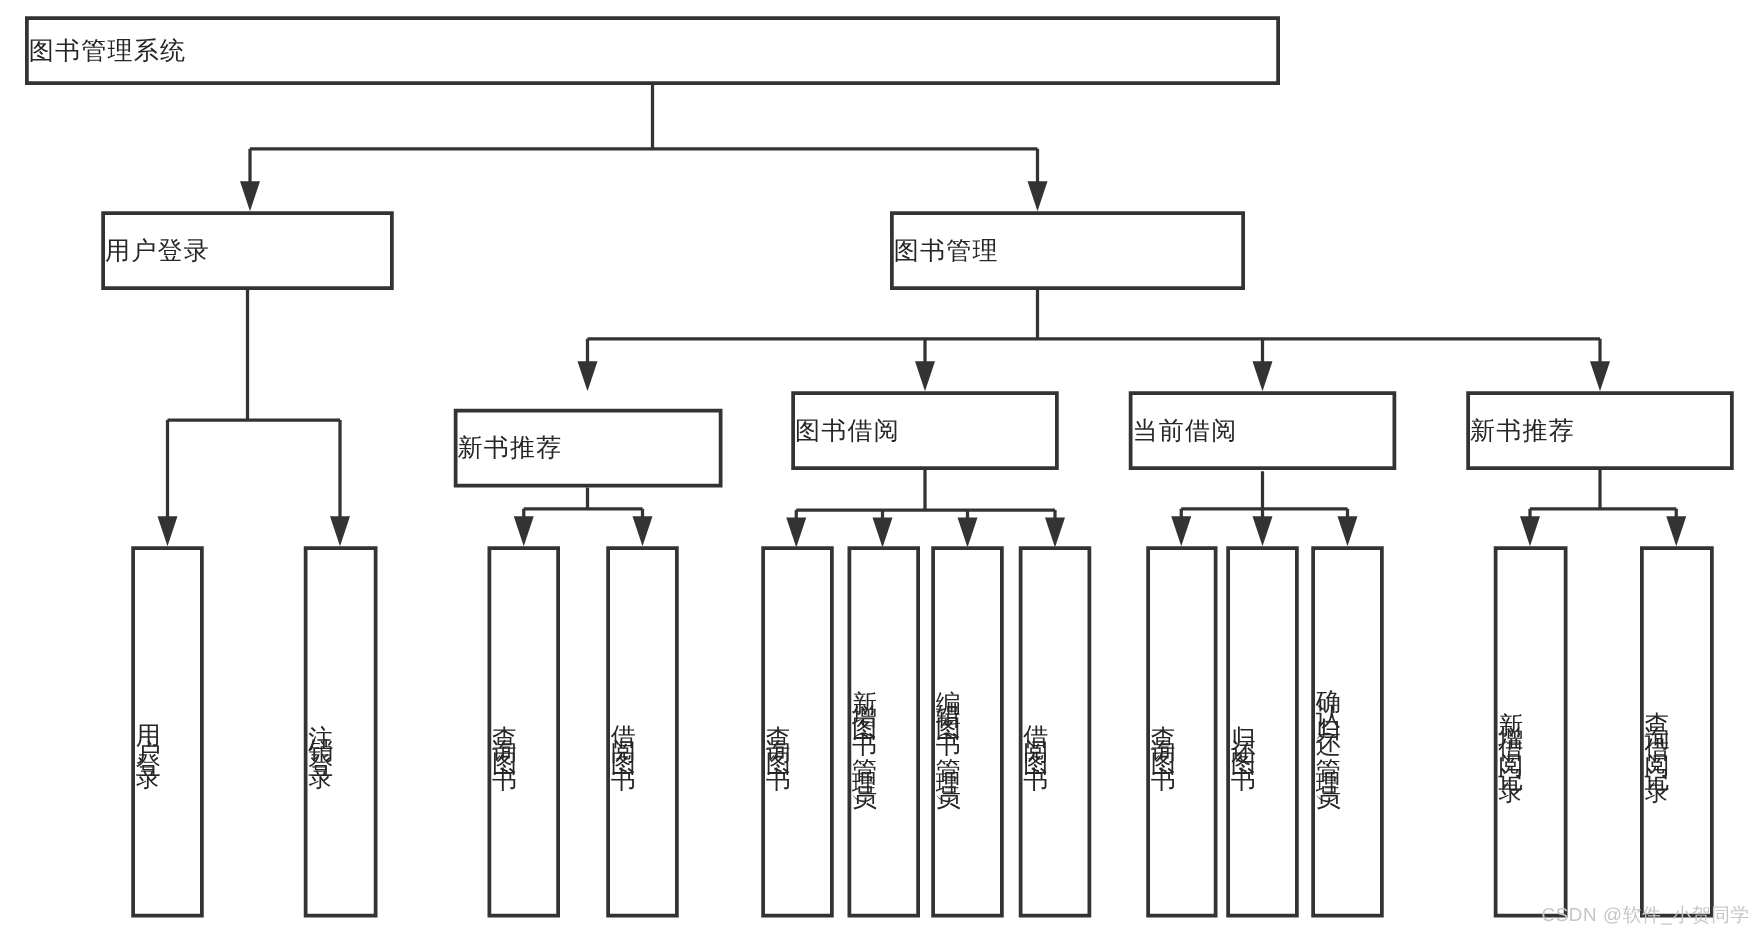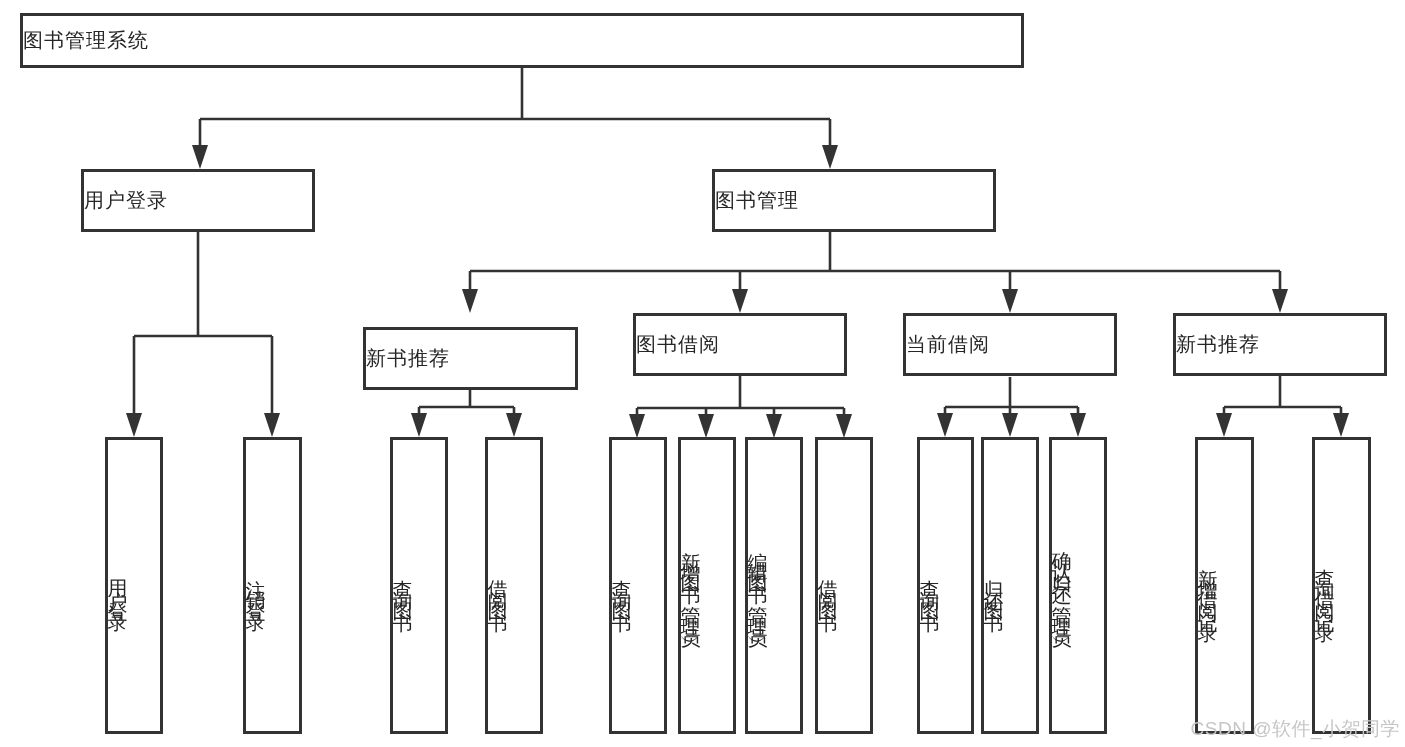--- a/index.html
+++ b/index.html
@@ -33,21 +33,21 @@
     writing-mode:vertical-rl;
     text-orientation:mixed;
     font-size:20px;
     letter-spacing:11px;
     line-height:1;
     white-space:nowrap;
   }
   .watermark{
     position:absolute;
     right:5px;bottom:5px;
-    font-size:19px;
+    font-size:15px;
     letter-spacing:0.5px;
     color:var(--watermark);
     z-index:10;
     white-space:nowrap;
   }
 </style>
 </head>
 <body>
 
 <div id="stage">

